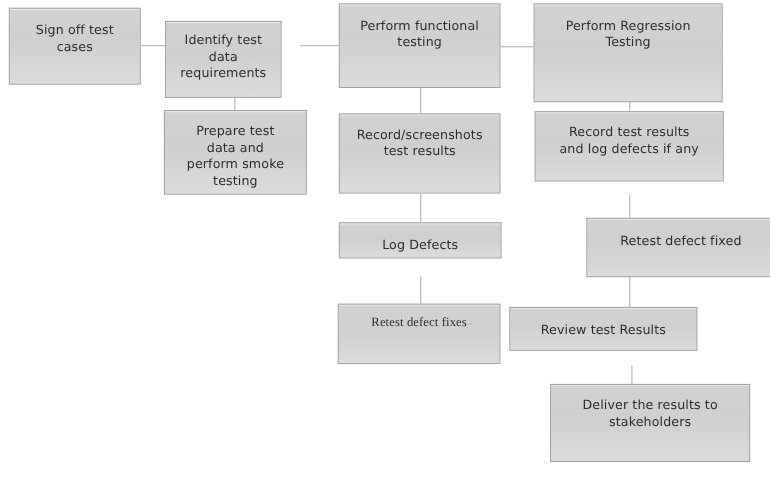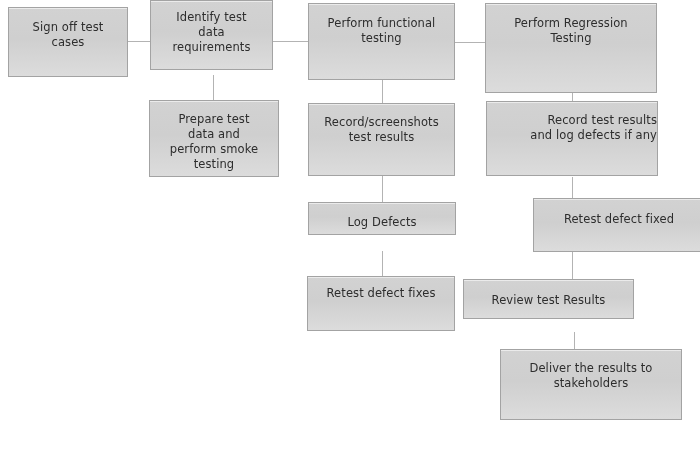--- a/index.html
+++ b/index.html
@@ -48,21 +48,21 @@
     <div class="connector" style="background: rgb(179, 179, 179); left: 382px; top: 176px; width: 1px; height: 26px;"></div>
     <div class="connector" style="background: rgb(179, 179, 179); left: 382px; top: 251px; width: 1px; height: 25px;"></div>
     <div class="connector" style="background: rgb(179, 179, 179); left: 572px; top: 81px; width: 1px; height: 20px;"></div>
     <div class="connector" style="background: rgb(179, 179, 179); left: 572px; top: 177px; width: 1px; height: 21px;"></div>
     <div class="connector" style="background: rgb(179, 179, 179); left: 572px; top: 252px; width: 1px; height: 27px;"></div>
     <div class="connector" style="background: rgb(179, 179, 179); left: 574px; top: 332px; width: 1px; height: 17px;"></div>
     <div class="node" style="left: 8px; top: 7px; width: 120px; height: 70px; padding-top: 12px;">
       <span class="node-label">Sign off test
 cases</span>
     </div>
-    <div class="node" style="left: 150px; top: 0; width: 123px; height: 70px; padding-top: 9px;">
+    <div class="node" style="left: 150px; top: 19px; width: 106px; height: 70px; padding-top: 9px;">
       <span class="node-label">Identify test
 data
 requirements</span>
     </div>
     <div class="node" style="left: 308px; top: 3px; width: 147px; height: 77px; padding-top: 12px;">
       <span class="node-label">Perform functional
 testing</span>
     </div>
     <div class="node" style="left: 485px; top: 3px; width: 172px; height: 90px; padding-top: 12px;">
       <span class="node-label">Perform Regression
@@ -71,31 +71,31 @@
     <div class="node" style="left: 149px; top: 100px; width: 130px; height: 77px; padding-top: 11px;">
       <span class="node-label">Prepare test
 data and
 perform smoke
 testing</span>
     </div>
     <div class="node" style="left: 308px; top: 103px; width: 147px; height: 73px; padding-top: 11px;">
       <span class="node-label">Record/screenshots
 test results</span>
     </div>
-    <div class="node" style="left: 486px; top: 101px; width: 172px; height: 75px; padding-top: 11px; text-align: right;">
+    <div class="node" style="left: 486px; top: 101px; width: 172px; height: 64px; padding-top: 11px;">
       <span class="node-label">Record test results
 and log defects if any</span>
     </div>
     <div class="node" style="left: 308px; top: 202px; width: 148px; height: 33px; padding-top: 12px;">
       <span class="node-label">Log Defects</span>
     </div>
     <div class="node" style="left: 486px; top: 198px; width: 172px; height: 54px; padding-top: 13px; margin-left: 47px;">
       <span class="node-label">Retest defect fixed</span>
     </div>
-    <div class="node" style="left: 307px; top: 276px; width: 148px; height: 55px; padding-top: 9px;">
+    <div class="node" style="left: 307px; top: 276px; width: 148px; height: 55px; padding-top: 9px; font-family: Liberation Serif, serif;">
       <span class="node-label">Retest defect fixes</span>
     </div>
     <div class="node" style="left: 463px; top: 279px; width: 171px; height: 40px; padding-top: 13px;">
       <span class="node-label">Review test Results</span>
     </div>
     <div class="node" style="left: 500px; top: 349px; width: 182px; height: 71px; padding-top: 11px;">
       <span class="node-label">Deliver the results to
 stakeholders</span>
     </div>
   </div>

